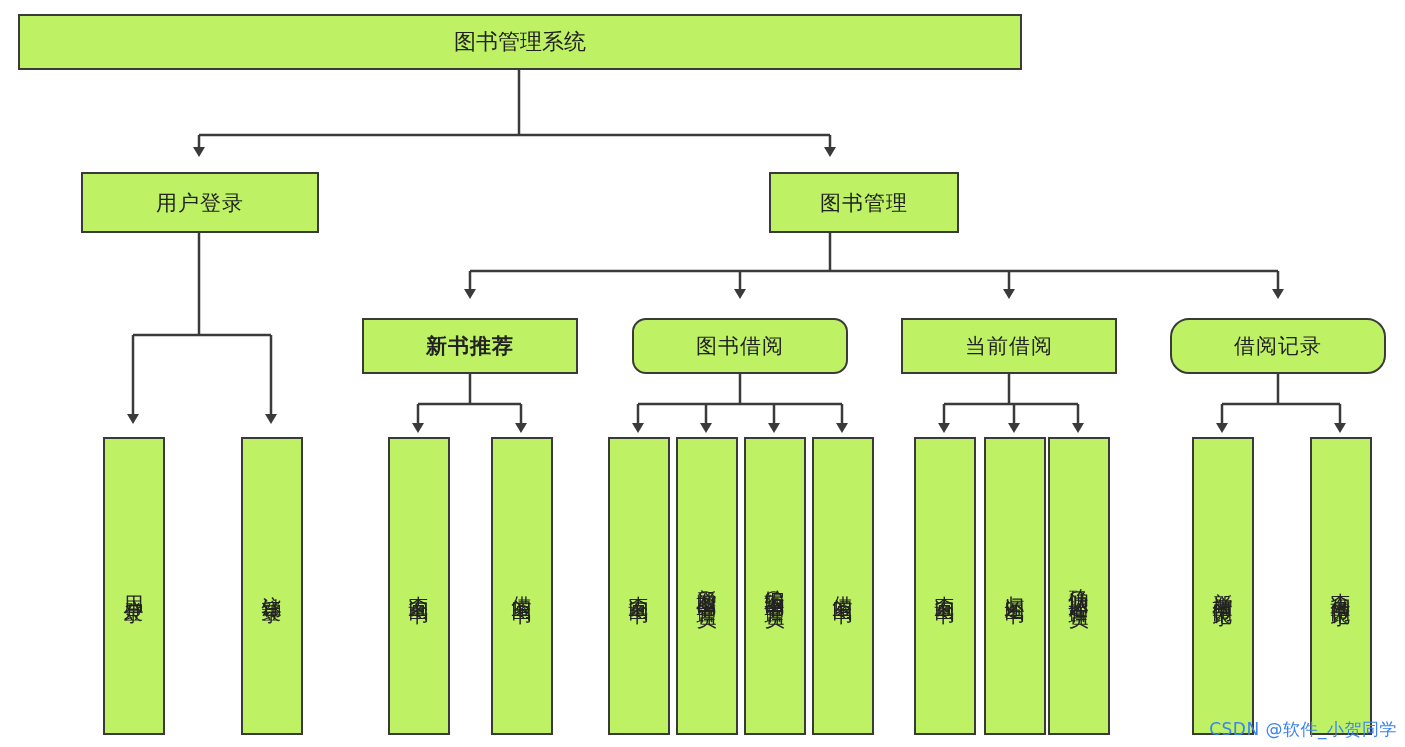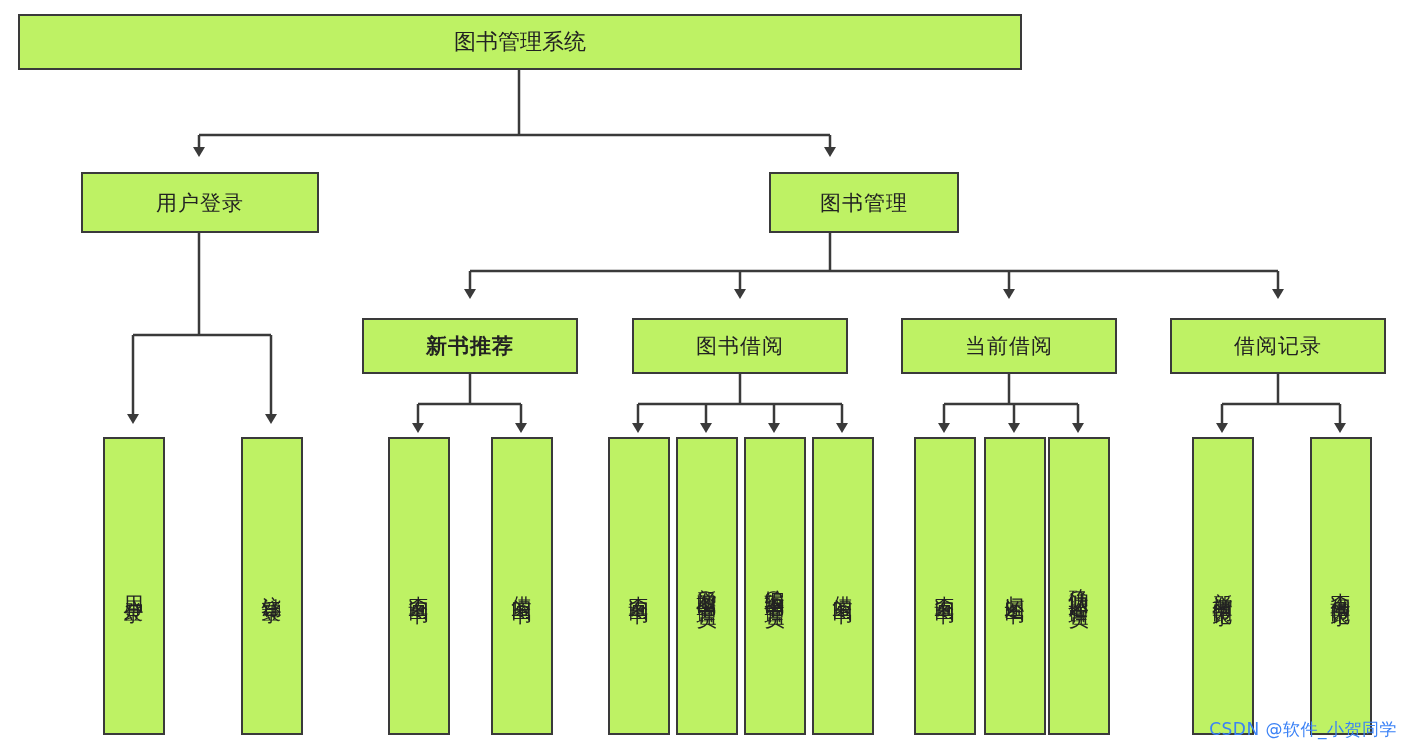--- a/index.html
+++ b/index.html
@@ -126,27 +126,27 @@
   <div class="node horiz" style="left:81px; top:172px; width:238px; height:61px;">
     <span>用户登录</span>
   </div>
   <div class="node horiz" style="left:753px; top:172px; width:190px; height:61px;margin-left:16px;">
     <span>图书管理</span>
   </div>
 
   <div class="node horiz" style="left:362px; top:318px; width:216px; height:56px;font-weight:bold;">
     <span>新书推荐</span>
   </div>
-  <div class="node horiz" style="left:632px; top:318px; width:216px; height:56px;">
+  <div class="node horiz" style="left:632px; top:318px; width:216px; height:56px;border-radius:14px;">
     <span>图书借阅</span>
   </div>
   <div class="node horiz" style="left:901px; top:318px; width:216px; height:56px;">
     <span>当前借阅</span>
   </div>
-  <div class="node horiz" style="left:1170px; top:318px; width:216px; height:56px;">
+  <div class="node horiz" style="left:1170px; top:318px; width:216px; height:56px;border-radius:19px;">
     <span>借阅记录</span>
   </div>
 
   <div class="node vert" style="left:103px; top:437px; width:62px; height:298px;">
     <span class="vtext">用户登录</span>
   </div>
   <div class="node vert" style="left:241px; top:437px; width:62px; height:298px;">
     <span class="vtext">注销登录</span>
   </div>
 

